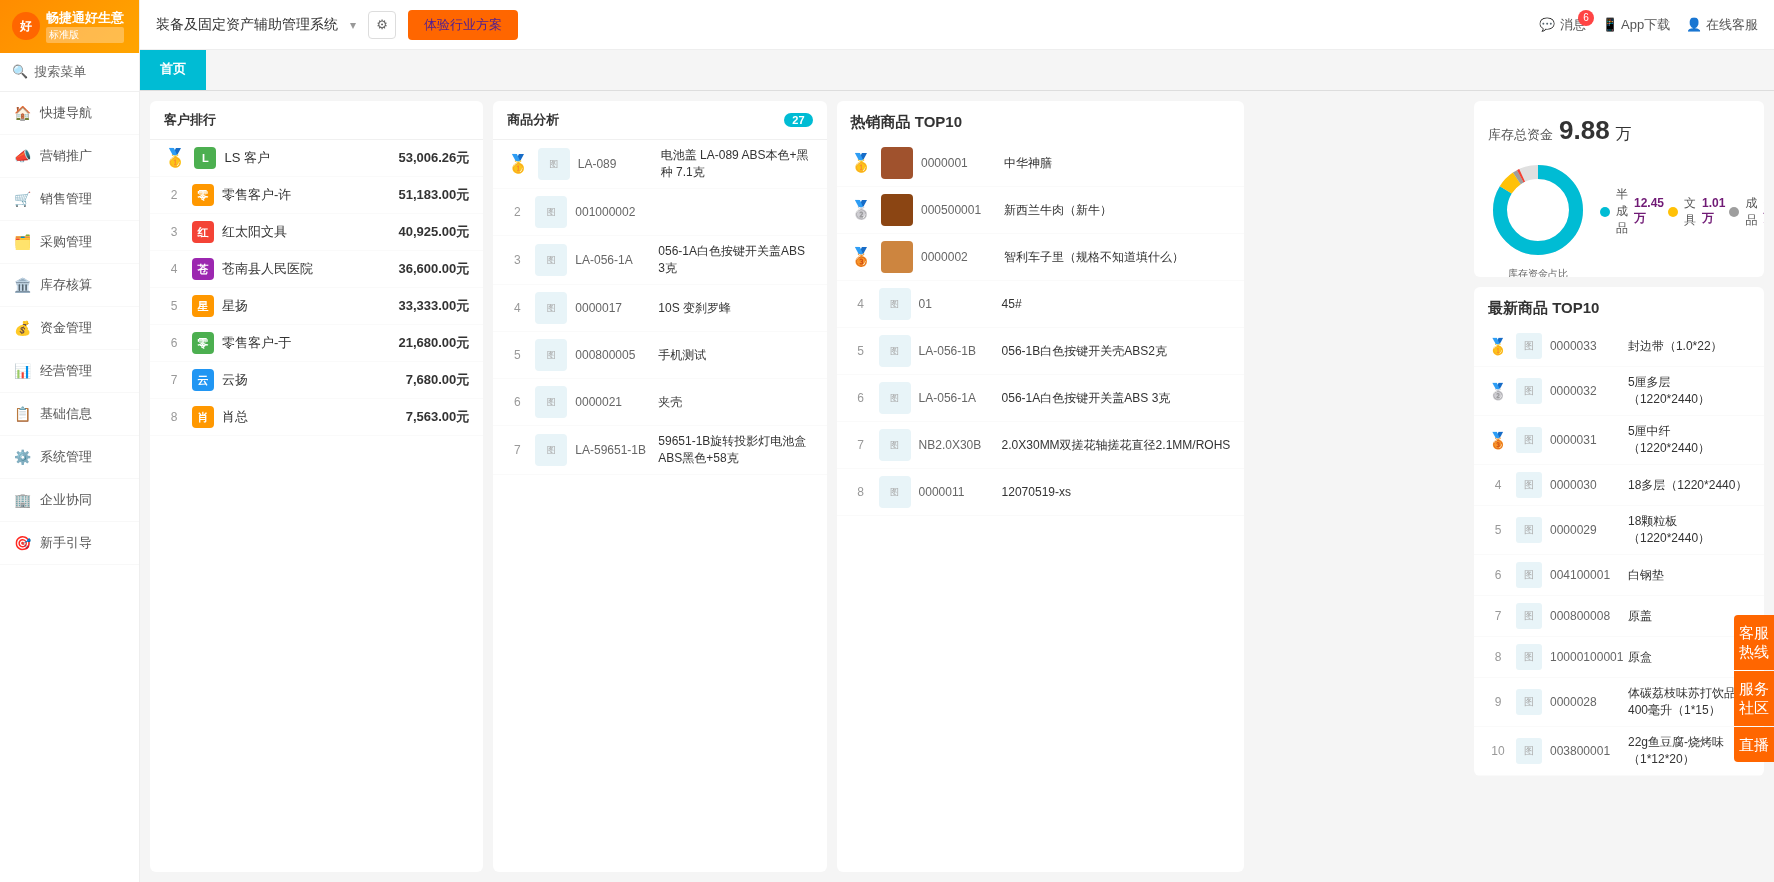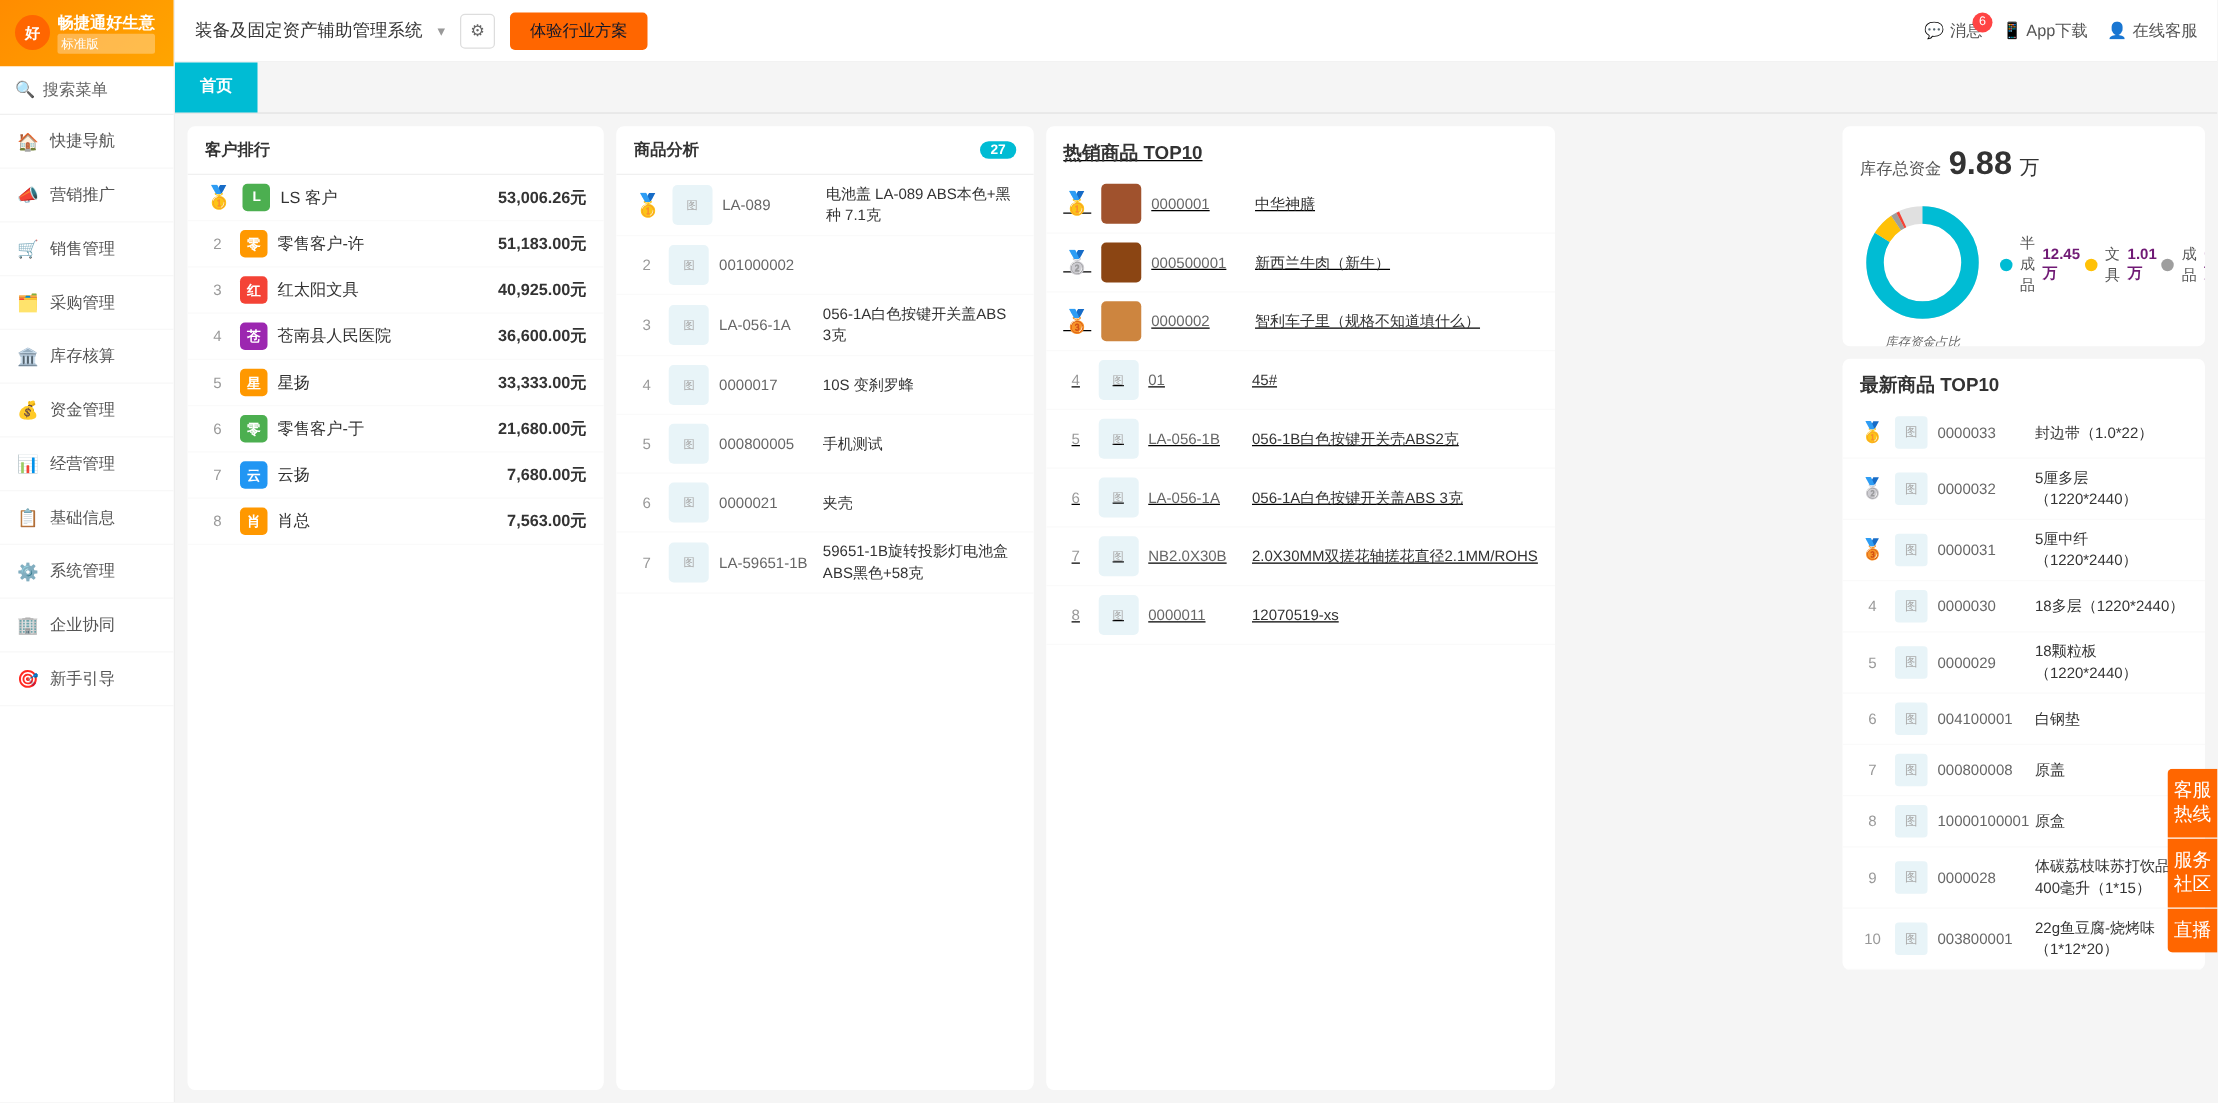--- a/index.html
+++ b/index.html
@@ -87,21 +87,21 @@
     .topbar-arrow { color: #999; font-size: 12px; }
     .topbar-gear {
       width: 28px; height: 28px;
       border: 1px solid #ddd;
       border-radius: 4px;
       display: flex; align-items: center; justify-content: center;
       color: #666; cursor: pointer;
     }
     .topbar-trial-btn {
       background: #ff6600;
-      color: #0f172a;
+      color: #4c1d95;
       border: none;
       border-radius: 4px;
       padding: 6px 16px;
       font-size: 13px;
       cursor: pointer;
     }
     .topbar-right {
       margin-left: auto;
       display: flex;
       align-items: center;
@@ -239,21 +239,20 @@
       font-size: 15px;
       font-weight: bold;
       color: #333;
       padding: 12px 14px 8px;
     }
 
     
     .hot-products-section {
       background: #fff;
       border-radius: 6px;
-      text-decoration: underline;
     }
 
     
     .inventory-card {
       background: #fff;
       border-radius: 6px;
       padding: 14px;
     }
     .inventory-total-label { color: #555; font-size: 13px; }
     .inventory-total-amount { font-size: 26px; font-weight: bold; color: #333; }
@@ -265,21 +264,20 @@
       margin-top: 10px;
     }
     .donut-label {
       position: absolute;
       bottom: -18px;
       left: 50%;
       transform: translateX(-50%);
       font-size: 10px;
       color: #666;
       white-space: nowrap;
-      font-style: italic;
     }
     .inventory-legend {
       flex: 1;
       display: flex;
       flex-direction: row;
       gap: 4px;
     }
     .legend-item {
       display: flex;
       align-items: center;

